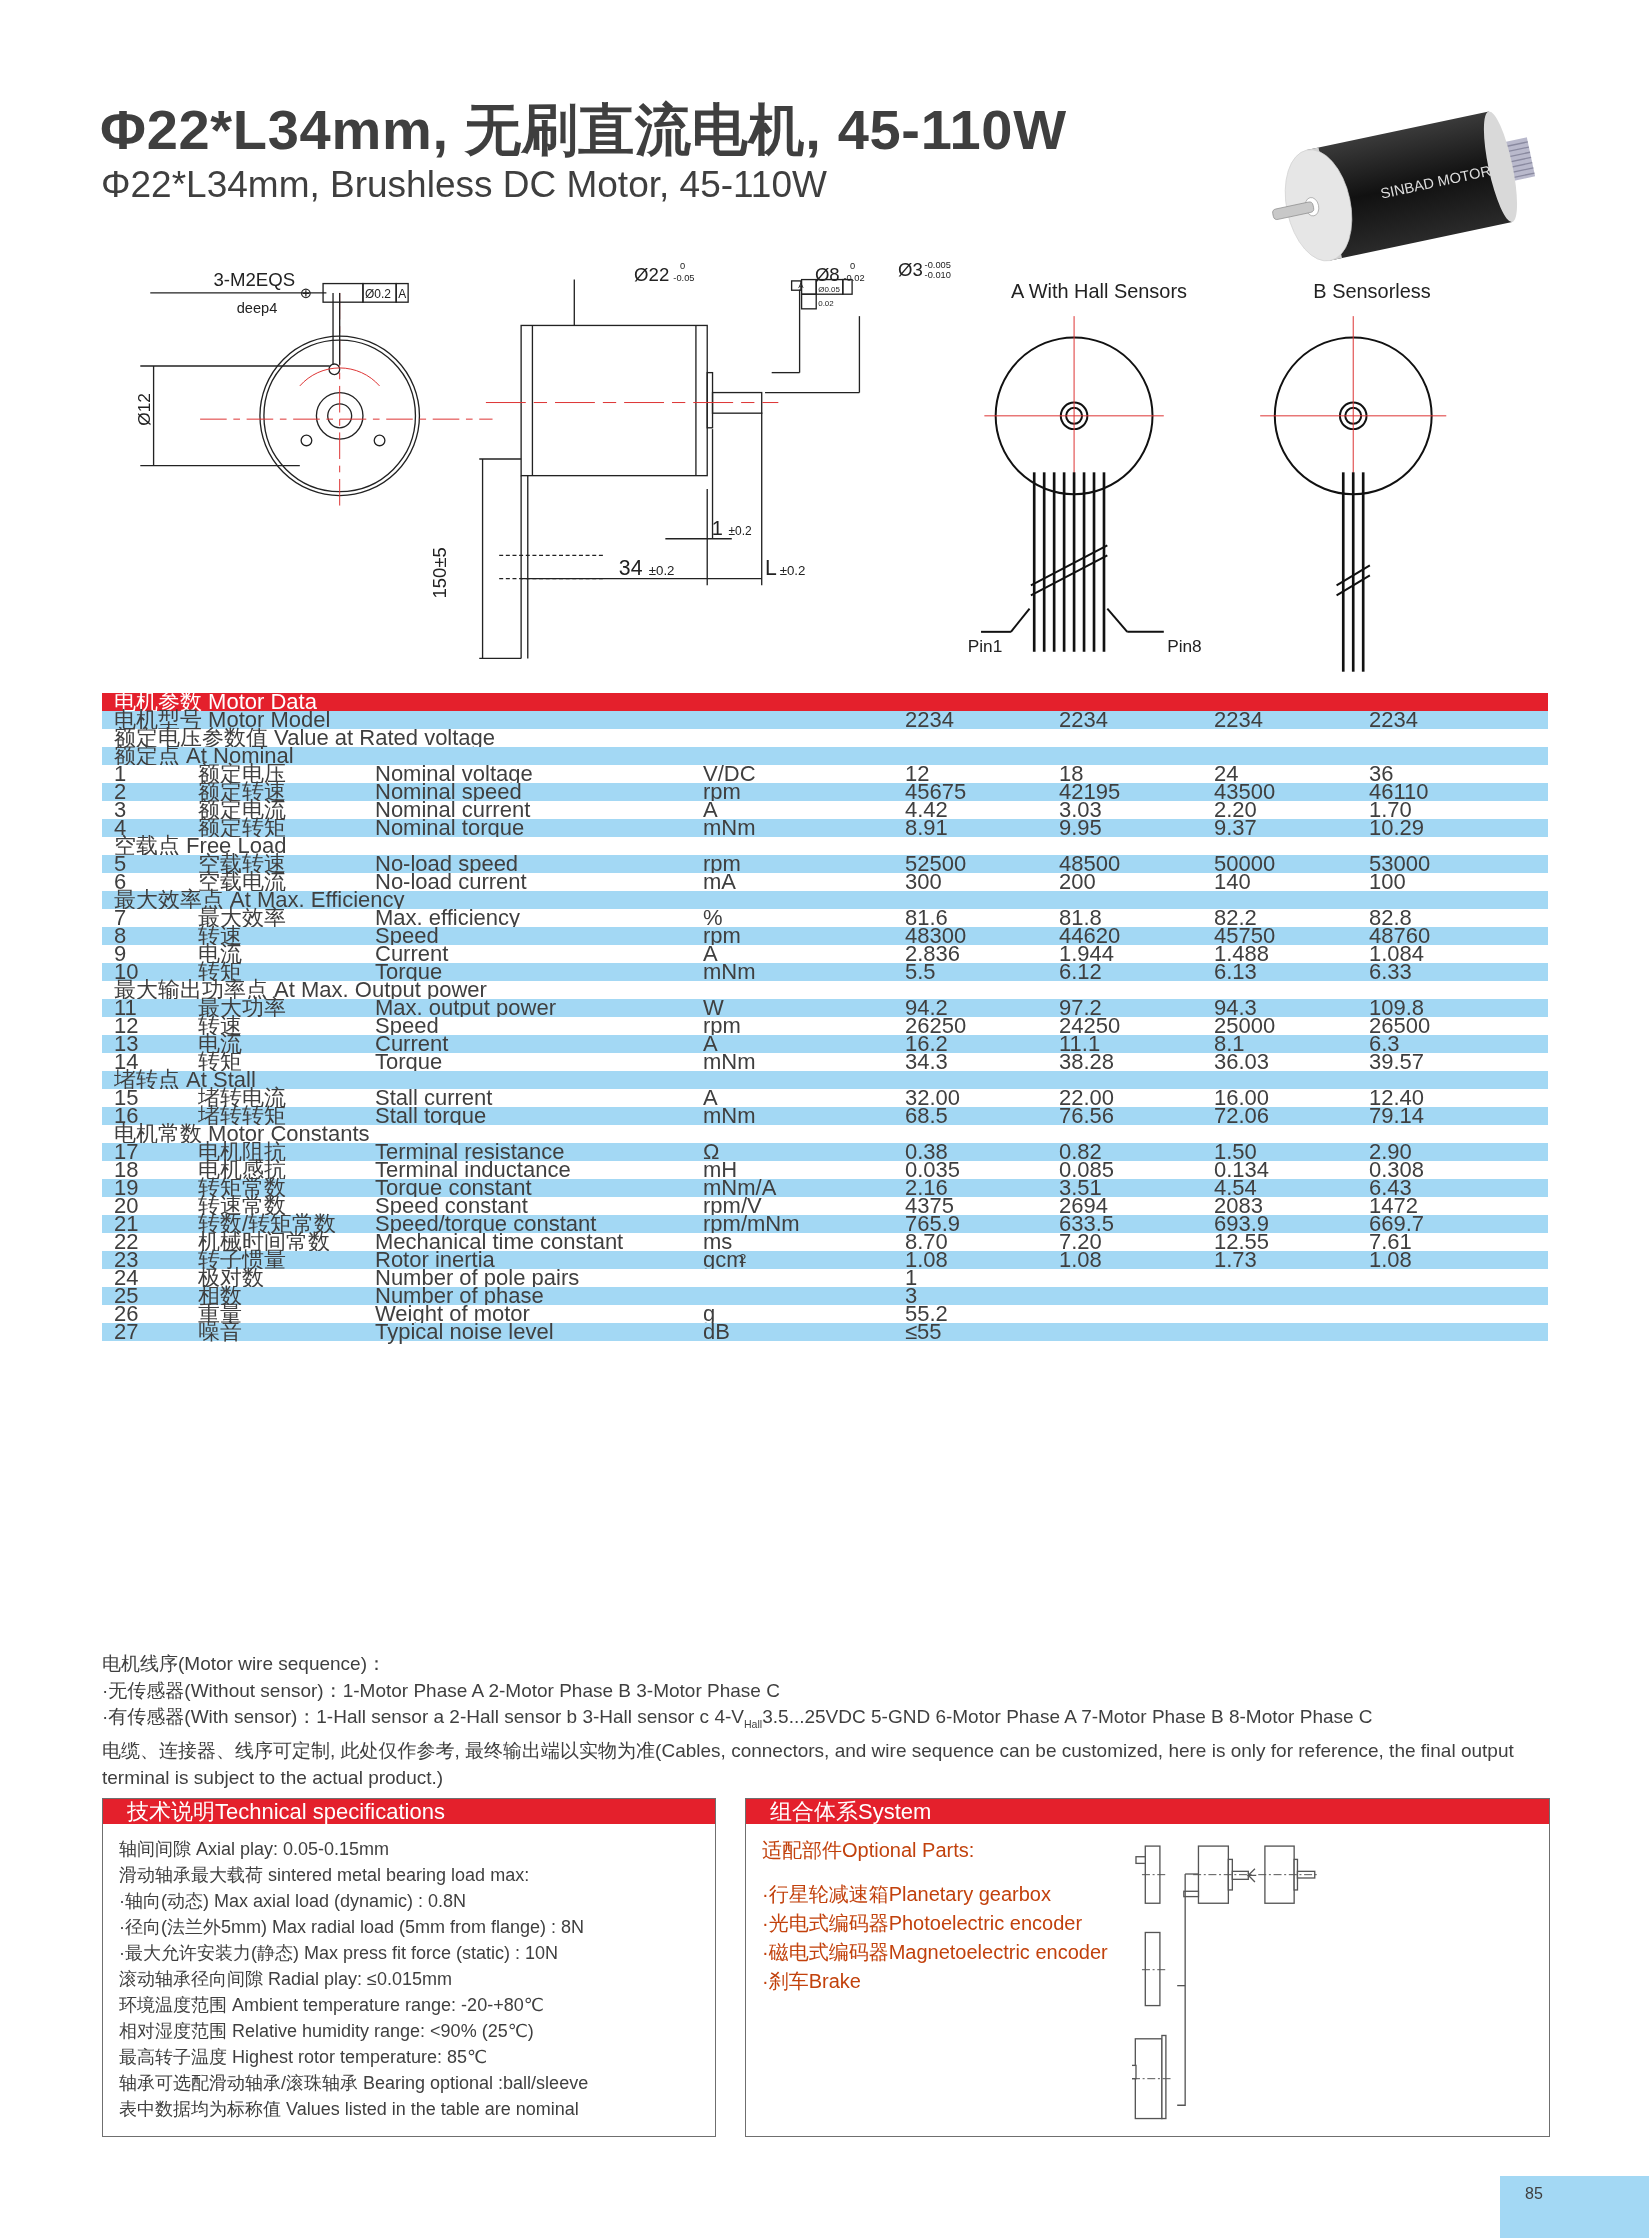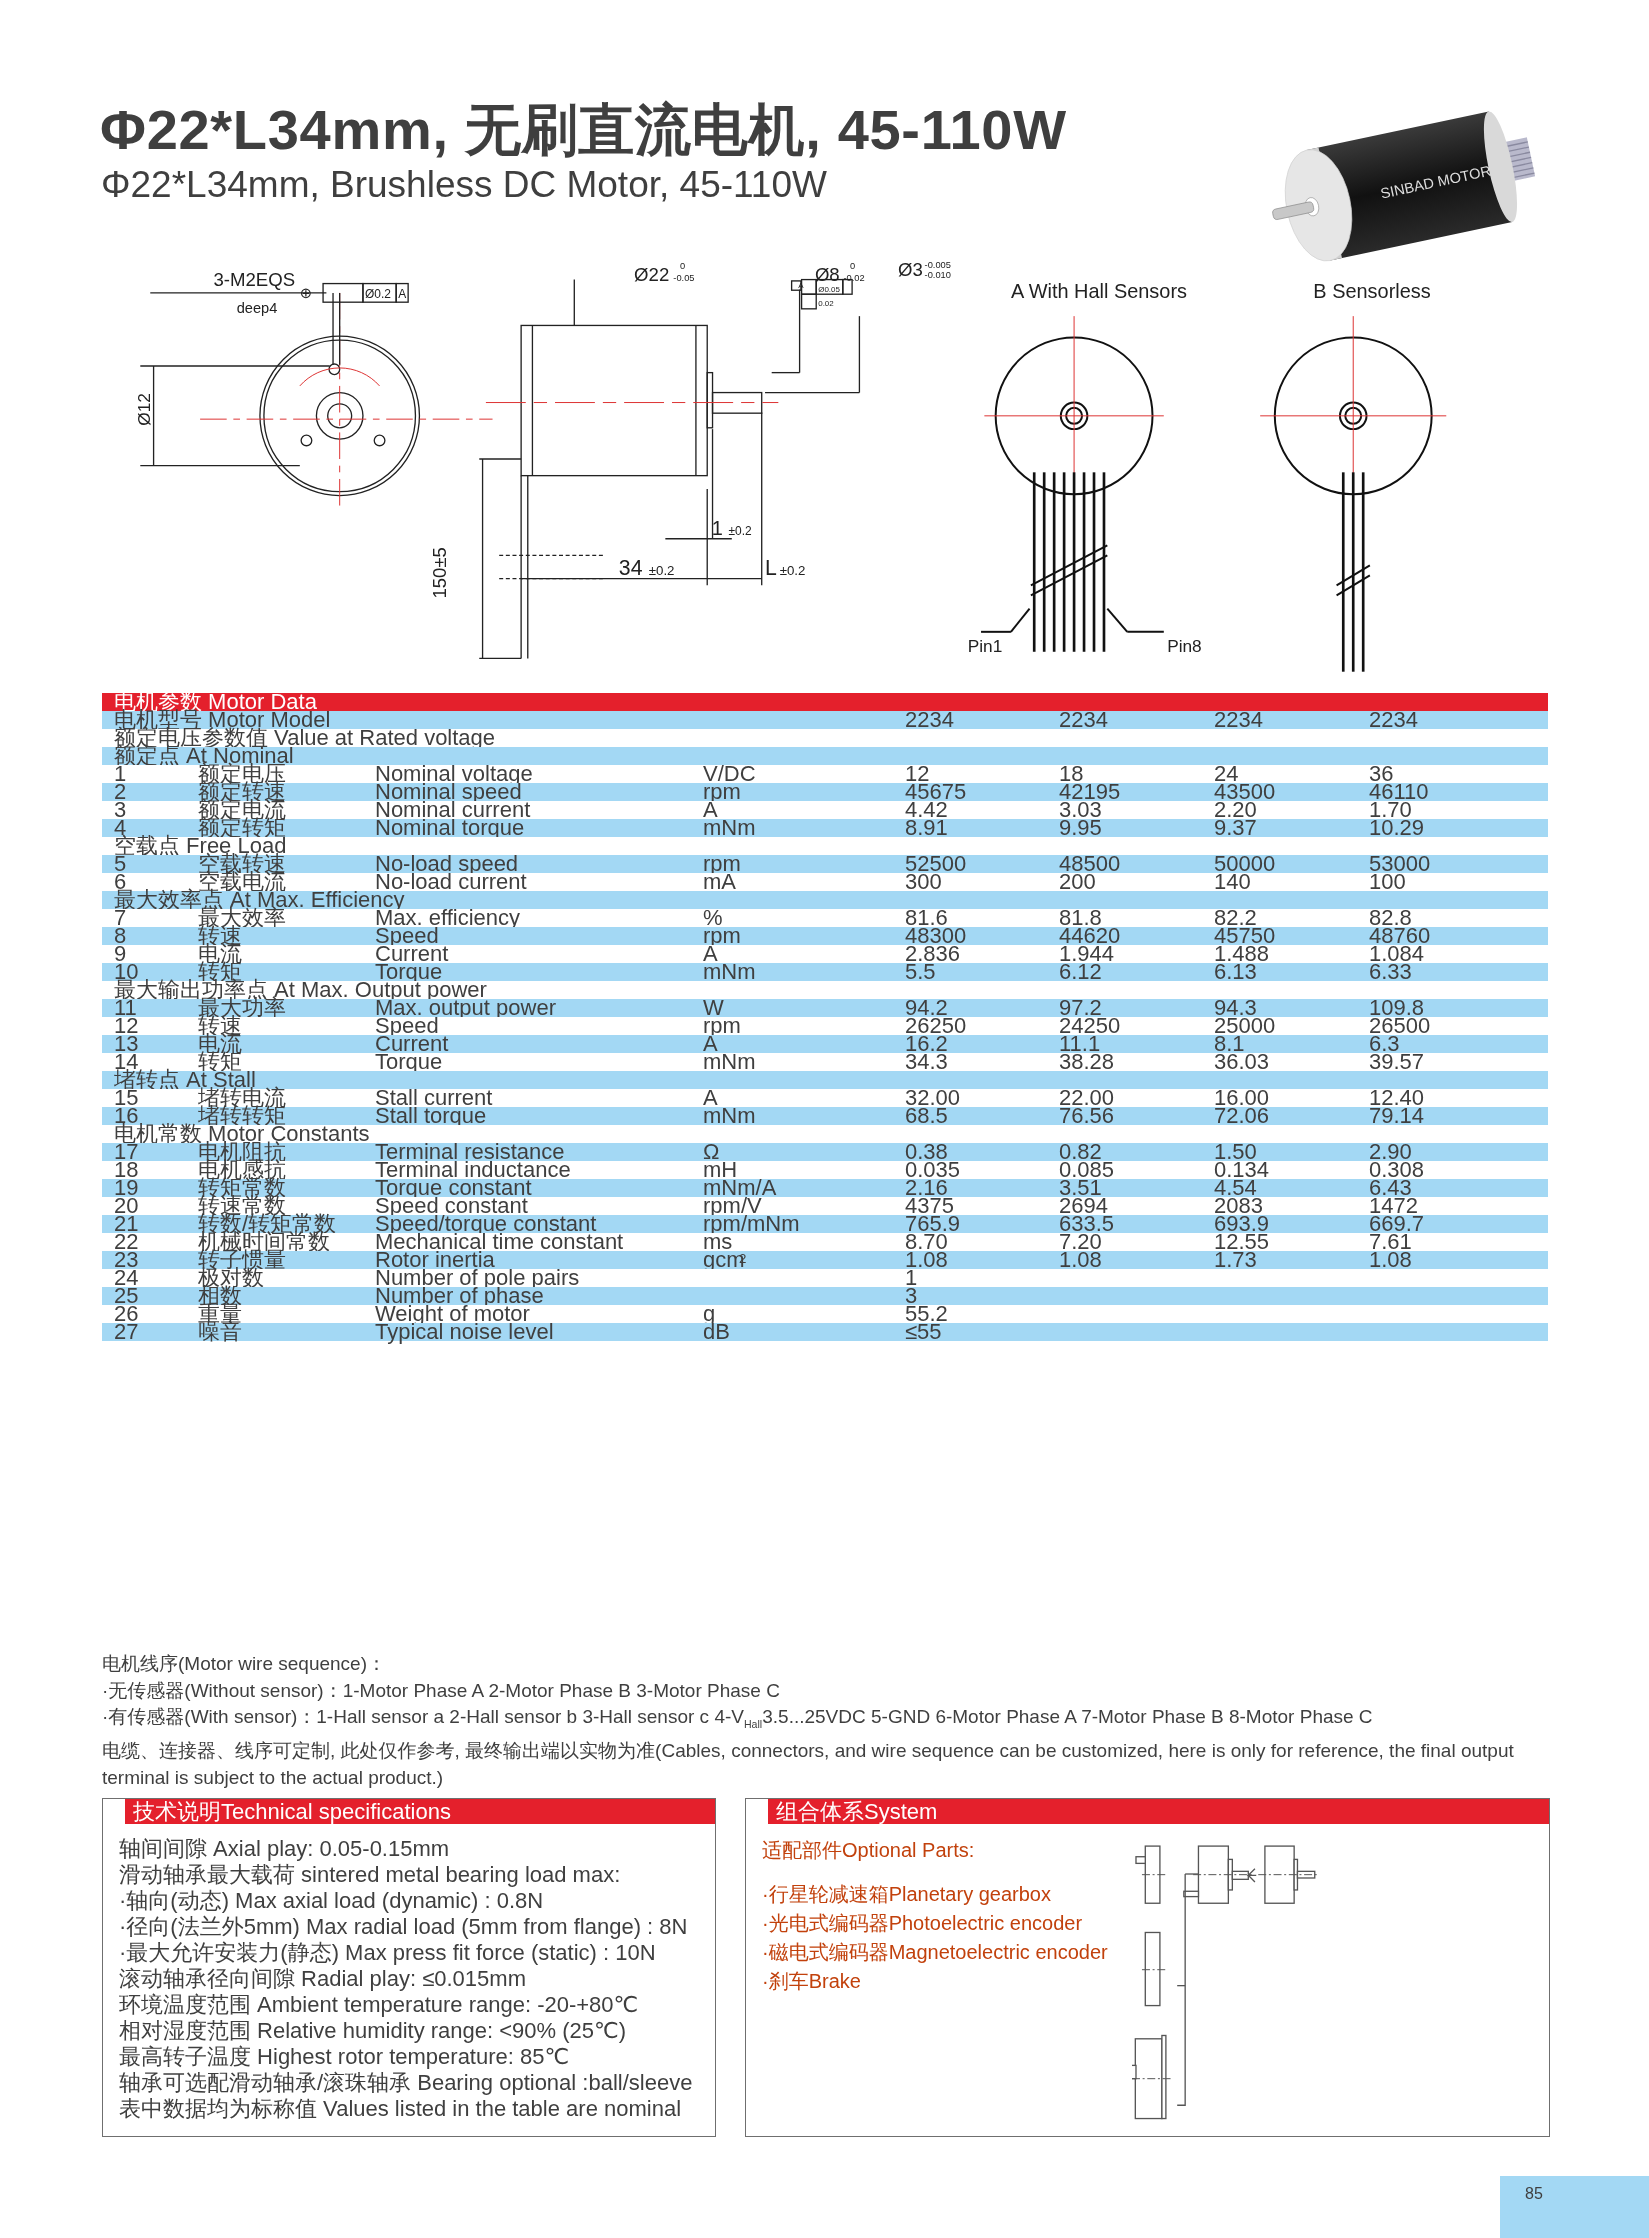--- a/index.html
+++ b/index.html
@@ -30,22 +30,22 @@
   .row .c-v4 { position: absolute; left: 1267px; }
   sup { font-size: 13.3px; vertical-align: 9.3px; }
   sub { font-size: 10.6px; vertical-align: -5.3px; }
 
   .notes { position: absolute; left: 102px; top: 1651px; width: 1449px; font-size: 19px; line-height: 26.6px; color: #3f3f3f; }
   .notes div { white-space: nowrap; }
 
   .box { position: absolute; top: 1798px; height: 339px; border: 1.3px solid #6f6f6f; background: #fff; }
   .box-tech { left: 102px; width: 614px; }
   .box-sys { left: 745px; width: 805px; }
-  .box-head { height: 25px; background: #e4202c; color: #fff; font-size: 22px; line-height: 25px; padding-left: 8px; white-space: nowrap; margin-left: 22px; }
-  .box-body { padding: 12px 0 0 16px; font-size: 22px; line-height: 26px; color: #3f3f3f; }
+  .box-head { height: 25px; background: #e4202c; color: #fff; font-size: 22px; line-height: 25px; padding-left: 24px; white-space: nowrap; }
+  .box-body { padding: 12px 0 0 16px; font-size: 18px; line-height: 26px; color: #3f3f3f; }
   .box-body div { white-space: nowrap; }
   .sys-list { position: absolute; left: 16px; top: 37px; font-size: 20px; line-height: 29px; color: #c2410c; }
   .sys-list div { white-space: nowrap; }
   .sys-diagram { position: absolute; left: 386px; top: 26.6px; width: 412px; height: 306px; }
 
   .page-num { position: absolute; left: 1500px; top: 2176px; width: 150px; height: 63px; background: #a3d8f4; }
   .page-num span { position: absolute; left: 25px; top: 9.3px; font-size: 16px; color: #3f3f3f; }
 </style>
 </head>
 <body>

